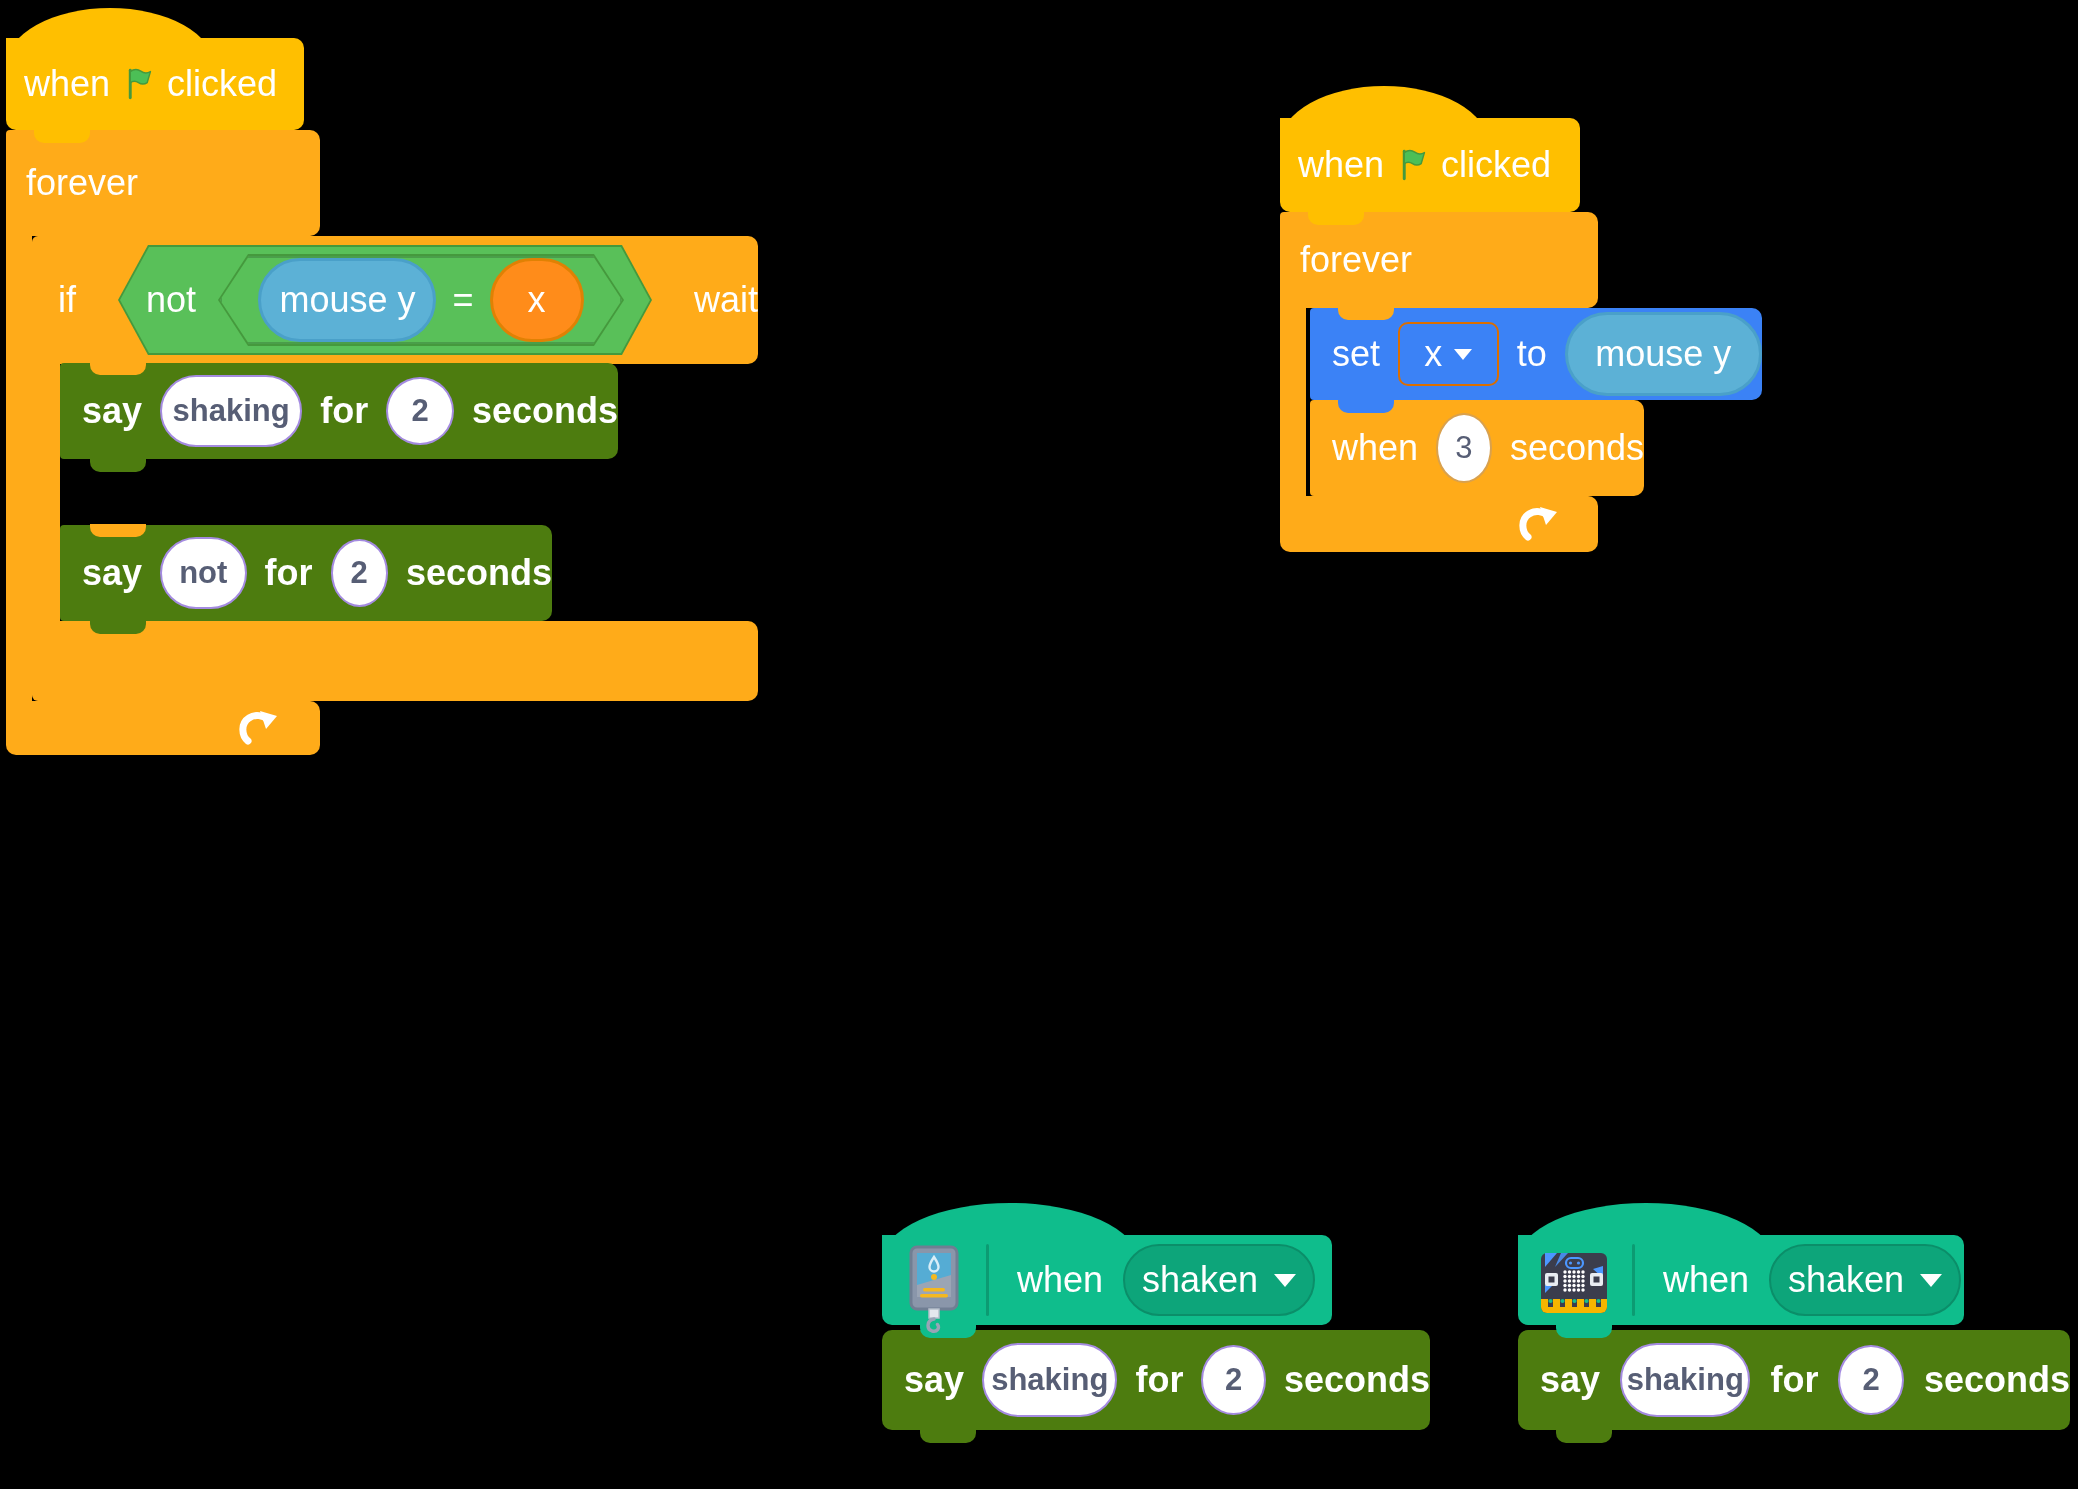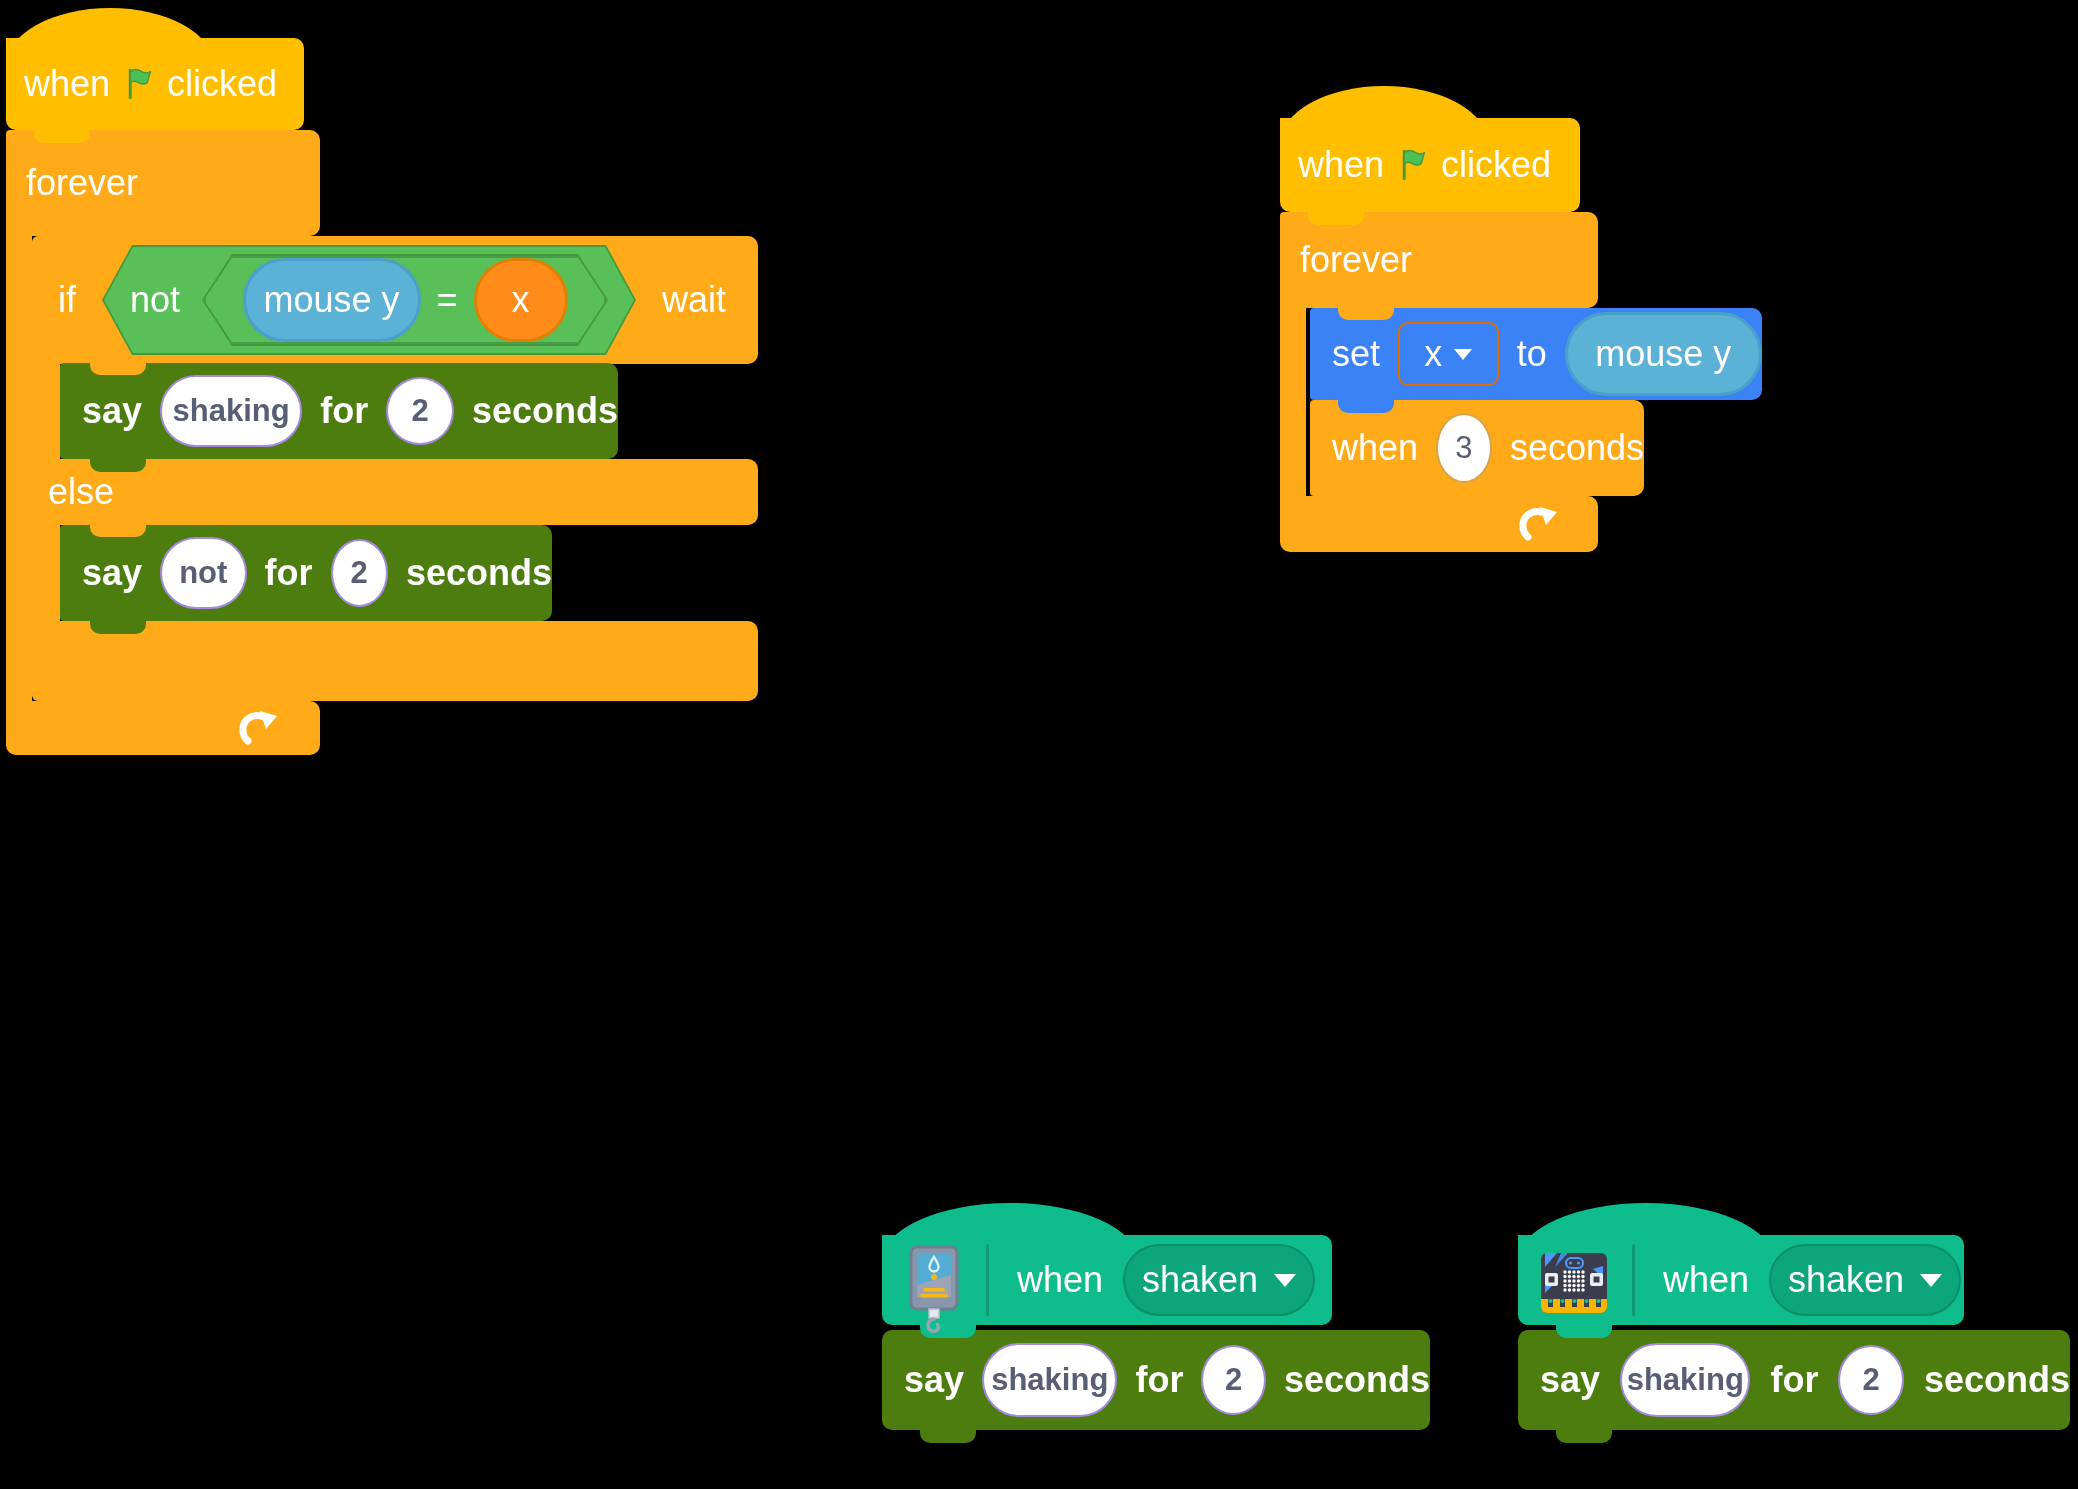--- a/index.html
+++ b/index.html
@@ -62,21 +62,21 @@
         <span class="lb">clicked</span>
       </div>
       <div class="tab-bot c-events" style="left:28px;"></div>
     </div>
 
     <div class="abs c-control row" style="left:0;top:122px;width:314px;height:106px;border-radius:4px 10px 10px 0;padding-left:20px;">
       <span class="lb">forever</span>
     </div>
     <div class="abs c-control" style="left:0;top:228px;width:26px;height:465px;"></div>
 
-    <div class="abs c-control row" style="left:26px;top:228px;width:726px;height:128px;border-radius:6px 10px 10px 0;padding-left:26px;gap:26px;">
+    <div class="abs c-control row" style="left:26px;top:228px;width:726px;height:128px;border-radius:6px 10px 10px 0;padding-left:26px;gap:42px;">
       <span class="lb">if</span>
 
       <div class="hexO" style="width:534px;height:110px;">
         <div class="hexI"></div>
         <div class="hex-in" style="gap:22px;">
           <span class="lb">not</span>
 
           <div class="hexO" style="width:406px;height:92px;">
             <div class="hexI" style="background:#59C059;box-shadow:inset 0 0 0 2px #4a9e4a;"></div>
             <div class="hex-in" style="gap:16px;">
@@ -102,23 +102,20 @@
         <span class="iv">shaking</span>
       </div>
       <span class="lb">for</span>
       <div class="circ b-looks" style="width:70px;height:64px;">
         <span class="iv">2</span>
       </div>
       <span class="lb">seconds</span>
       <div class="tab-bot c-looks" style="left:30px;"></div>
     </div>
 
-    <div class="abs c-control row" style="left:26px;top:451px;width:726px;height:66px;border-radius:0 10px 10px 0;padding-left:16px;">
-      <span class="lb">else</span>
-    </div>
 
     <div class="abs c-looks row" style="left:54px;top:517px;width:492px;height:96px;border-radius:4px 10px 10px 4px;padding-left:22px;gap:18px;">
       <div class="seam c-control" style="left:30px;"></div>
       <span class="lb">say</span>
       <div class="pill-white b-looks" style="width:108px;height:68px;">
         <span class="iv">not</span>
       </div>
       <span class="lb">for</span>
       <div class="circ b-looks" style="width:70px;height:64px;">
         <span class="iv">2</span>

